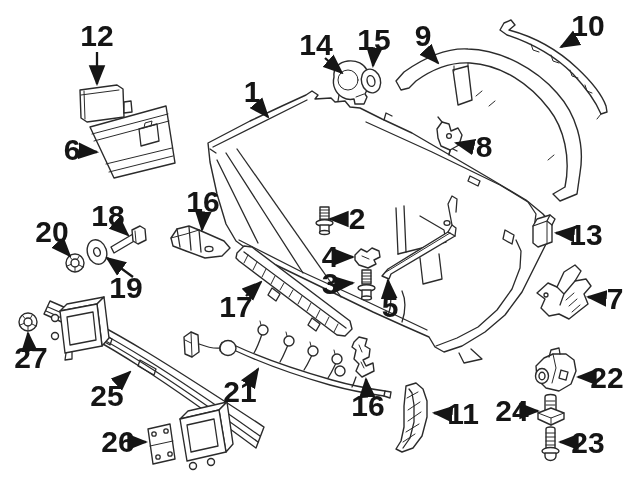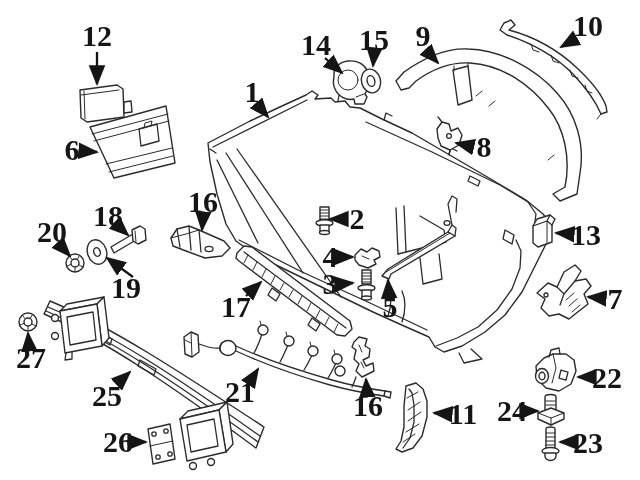--- a/index.html
+++ b/index.html
@@ -1,17 +1,17 @@
 <!DOCTYPE html>
 <html><head>
 <meta charset="utf-8">
 <style>
   html,body{margin:0;padding:0;background:#ffffff;}
   .stage{position:relative;width:640px;height:480px;background:#ffffff;overflow:hidden;
-         font-family:Liberation Serif, serif;}
+         font-family:Liberation Sans, sans-serif;}
   svg{display:block}
   .part{fill:#ffffff;stroke:#2b2b2b;stroke-width:1.4;stroke-linejoin:round;stroke-linecap:round;}
   .ln{fill:none;stroke:#2b2b2b;stroke-width:1.3;stroke-linejoin:round;stroke-linecap:round;}
   .thin{fill:none;stroke:#2b2b2b;stroke-width:1;stroke-linejoin:round;stroke-linecap:round;}
   .arrow{fill:none;stroke:#151515;stroke-width:2.3;}
   .callout{font-size:30px;font-weight:bold;fill:#151515;text-anchor:middle;cursor:pointer;}
 </style>
 </head>
 <body>
 

